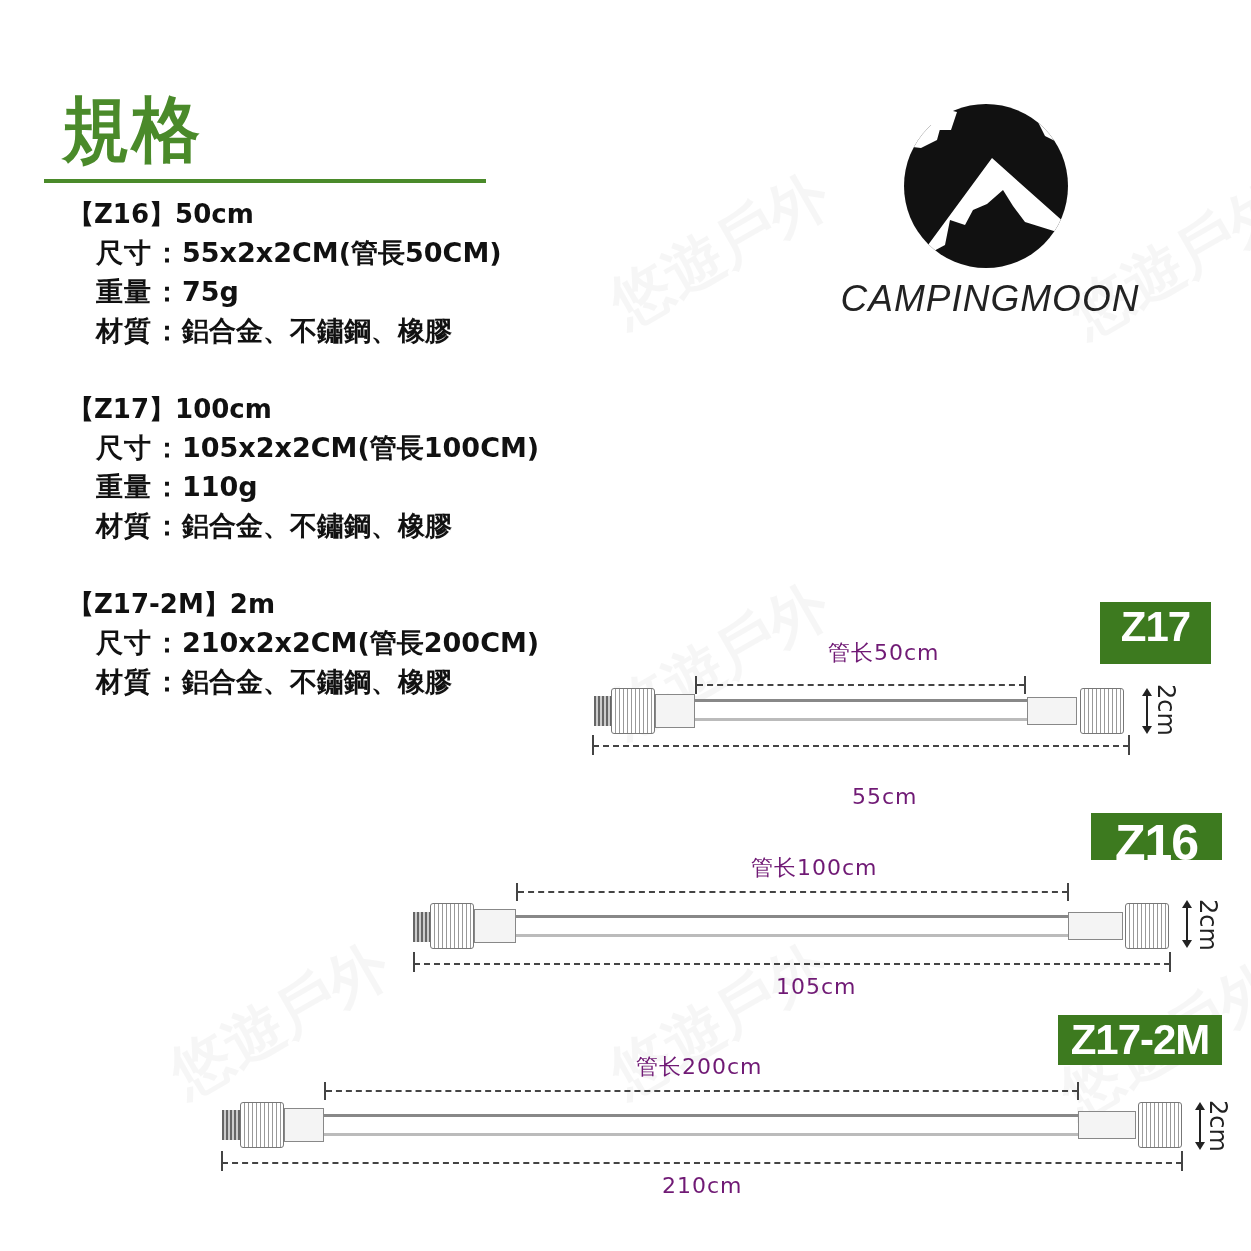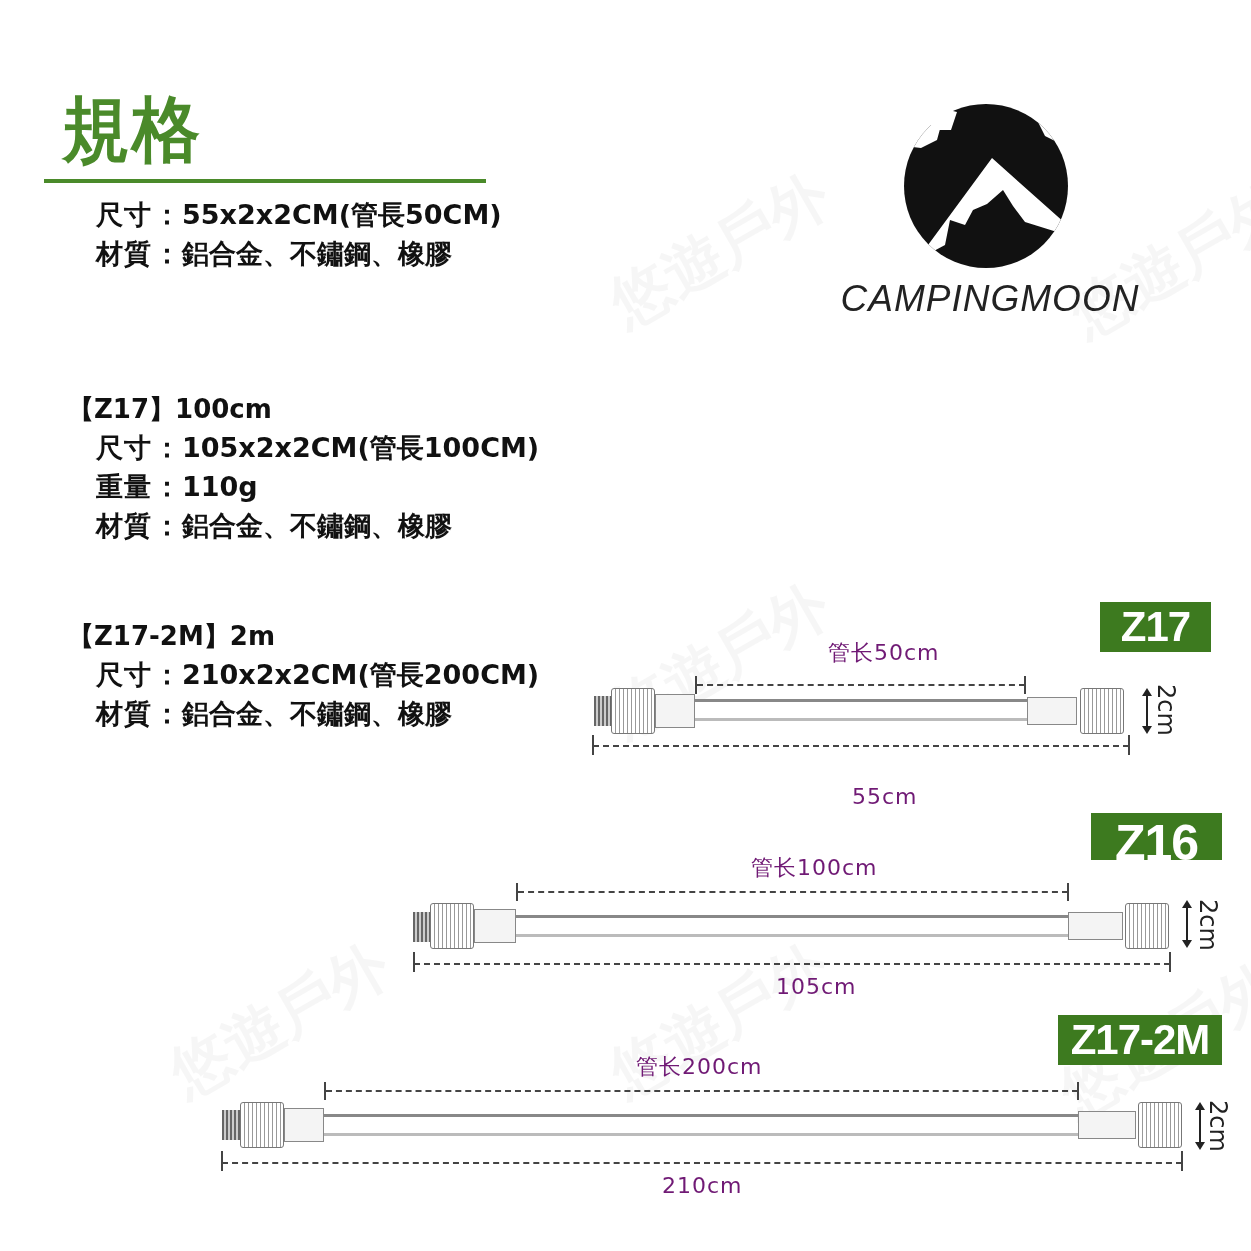--- a/index.html
+++ b/index.html
@@ -47,32 +47,34 @@
 <div class="watermark" style="left:1060px;top:220px;">悠遊戶外</div>
 <div class="watermark" style="left:600px;top:620px;">悠遊戶外</div>
 <div class="watermark" style="left:160px;top:980px;">悠遊戶外</div>
 <div class="watermark" style="left:600px;top:980px;">悠遊戶外</div>
 <div class="watermark" style="left:1050px;top:1000px;">悠遊戶外</div>
 
 <div class="title">規格</div>
 <div class="title-rule"></div>
 
 <div class="spec" style="top:195px;">
+  <div class="spec-head">【Z16】50cm</div>
   <div class="spec-row"><span class="lbl">尺寸</span><span class="colon">：</span><span>55x2x2CM(管長50CM)</span></div>
+  <div class="spec-row"><span class="lbl">重量</span><span class="colon">：</span><span>75g</span></div>
   <div class="spec-row"><span class="lbl">材質</span><span class="colon">：</span><span>鋁合金、不鏽鋼、橡膠</span></div>
 </div>
 
 <div class="spec" style="top:390px;">
   <div class="spec-head">【Z17】100cm</div>
   <div class="spec-row"><span class="lbl">尺寸</span><span class="colon">：</span><span>105x2x2CM(管長100CM)</span></div>
   <div class="spec-row"><span class="lbl">重量</span><span class="colon">：</span><span>110g</span></div>
   <div class="spec-row"><span class="lbl">材質</span><span class="colon">：</span><span>鋁合金、不鏽鋼、橡膠</span></div>
 </div>
 
-<div class="spec" style="top:585px;margin-top:32px;">
+<div class="spec" style="top:585px;">
   <div class="spec-head">【Z17-2M】2m</div>
   <div class="spec-row"><span class="lbl">尺寸</span><span class="colon">：</span><span>210x2x2CM(管長200CM)</span></div>
   <div class="spec-row"><span class="lbl">材質</span><span class="colon">：</span><span>鋁合金、不鏽鋼、橡膠</span></div>
 </div>
 
 <div class="logo">
   <svg width="330" height="180" viewBox="0 0 330 180" style="position:absolute;left:0;top:0;">
     <defs>
       <clipPath id="circ">
           <circle cx="161" cy="86" r="82"></circle>
@@ -84,21 +86,21 @@
       <polygon points="92,160 167,58 250,132 232,132 200,122 188,106 178,90 162,104 148,110 140,125 125,120 120,145" fill="#fff"></polygon>
 
       <polygon points="70,0 70,45 96,48 112,40 118,18 110,8 130,0" fill="#fff"></polygon>
       <polygon points="200,0 230,0 260,0 260,60 244,55 232,42 220,36 212,20" fill="#fff"></polygon>
     </g>
     <polygon points="70,10 90,12 112,30 126,30 132,12 108,6 100,0 70,0" fill="#fff"></polygon>
   </svg>
   <div class="logo-text">CAMPINGMOON</div>
 </div>
 
-<div class="badge" style="left:1100px;top:602px;width:111px;height:50px;font-size:42px;line-height:50px;">Z17</div>
+<div class="badge" style="left:1100px;top:602px;width:111px;height:62px;font-size:42px;line-height:50px;">Z17</div>
 <div class="dim-label" style="left:828px;top:638px;">管长50cm</div>
 <div class="dash-h" style="left:697px;top:684px;width:328px;"></div>
 <div class="tick" style="left:695px;top:676px;height:18px;"></div>
 <div class="tick" style="left:1024px;top:676px;height:18px;"></div>
 <div class="thread" style="left:594px;top:696px;width:18px;height:30px;"></div>
 <div class="fitting" style="left:611px;top:688px;width:44px;height:46px;"></div>
 <div class="fitting-plain" style="left:655px;top:694px;width:40px;height:34px;"></div>
 <div class="tube" style="left:695px;top:699px;width:332px;height:22px;"></div>
 <div class="fitting-plain" style="left:1027px;top:697px;width:50px;height:28px;"></div>
 <div class="fitting" style="left:1080px;top:688px;width:44px;height:46px;"></div>

